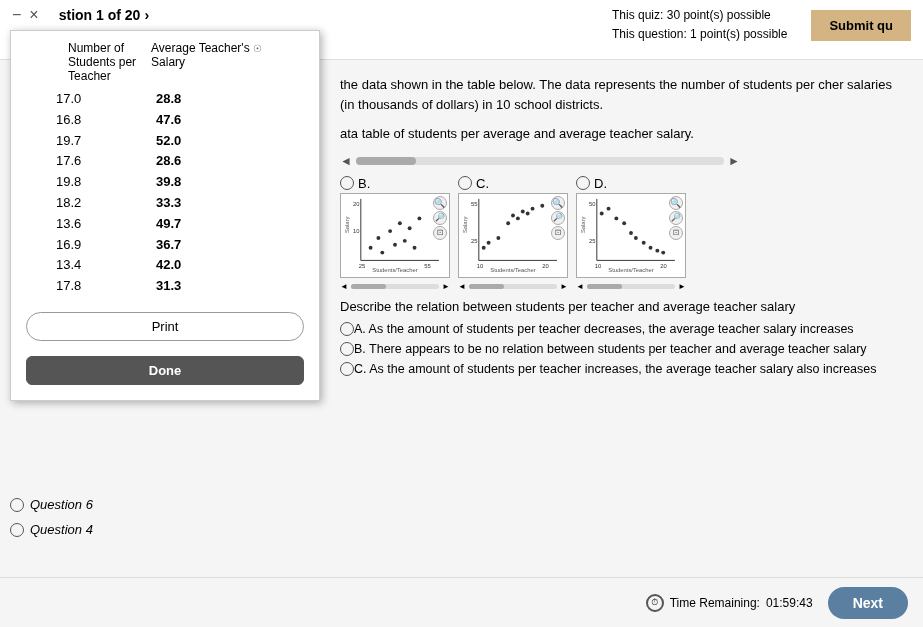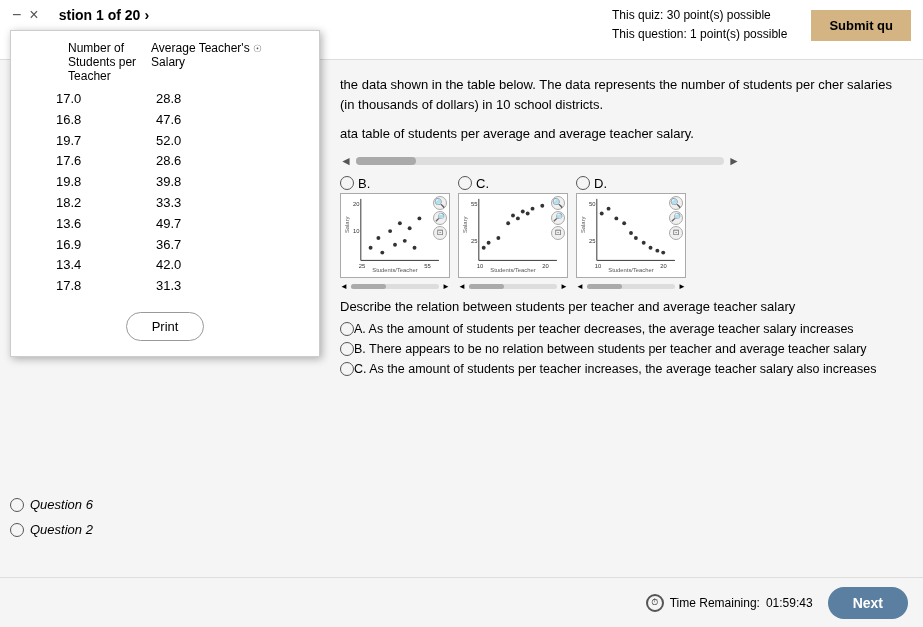--- a/index.html
+++ b/index.html
@@ -39,27 +39,29 @@
     }
 
     .data-row .td1 {
       width: 110px;
       padding-left: 30px;
     }
 
     .data-row .td2 {
       width: 120px;
       padding-left: 20px;
+      font-weight: bold;
     }
 
     .btn-row {
       display: flex;
       gap: 15px;
       margin-top: 15px;
       justify-content: center;
+      flex-direction: column;
     }
 
     .btn-print {
       border: 1px solid #999;
       background: #fff;
       border-radius: 20px;
       padding: 6px 25px;
       font-size: 13px;
       cursor: pointer;
     }
@@ -485,21 +487,21 @@
 
     </div>
 
     <div class="sidebar-questions">
       <div class="sidebar-question-item">
         <span class="radio-circle"></span>
         <span>Question 6</span>
       </div>
       <div class="sidebar-question-item">
         <span class="radio-circle"></span>
-        <span>Question 2</span>
+        <span>Question 4</span>
       </div>
     </div>
 
     <div class="bottom-bar">
       <div class="time-remaining">
         <div class="clock-icon">⏱</div>
         <span>Time Remaining:</span>
         <span>01:59:43</span>
       </div>
       <button class="next-btn">Next</button>
@@ -562,16 +564,17 @@
       <span class="td2">42.0</span>
     </div>
         <div class="data-row">
       <span class="td1">17.8</span>
       <span class="td2">31.3</span>
     </div>
       </div>
 
     <div class="btn-row">
       <button class="btn-print">Print</button>
+      <button class="btn-done">Done</button>
     </div>
   </div>
 
 </div>
 
 </body></html>

